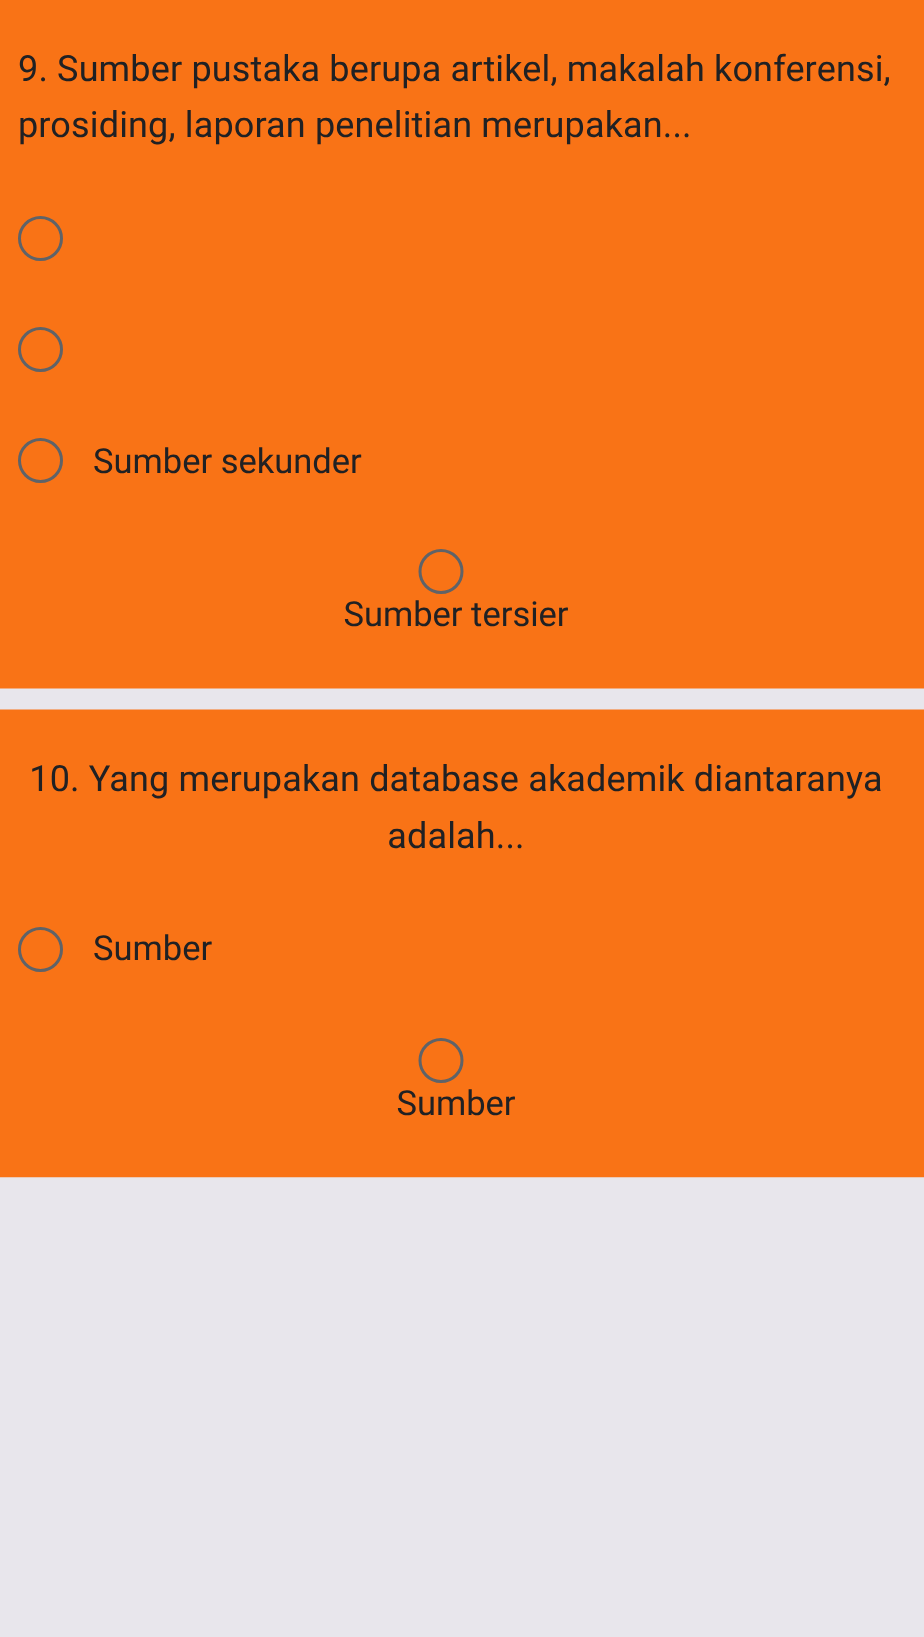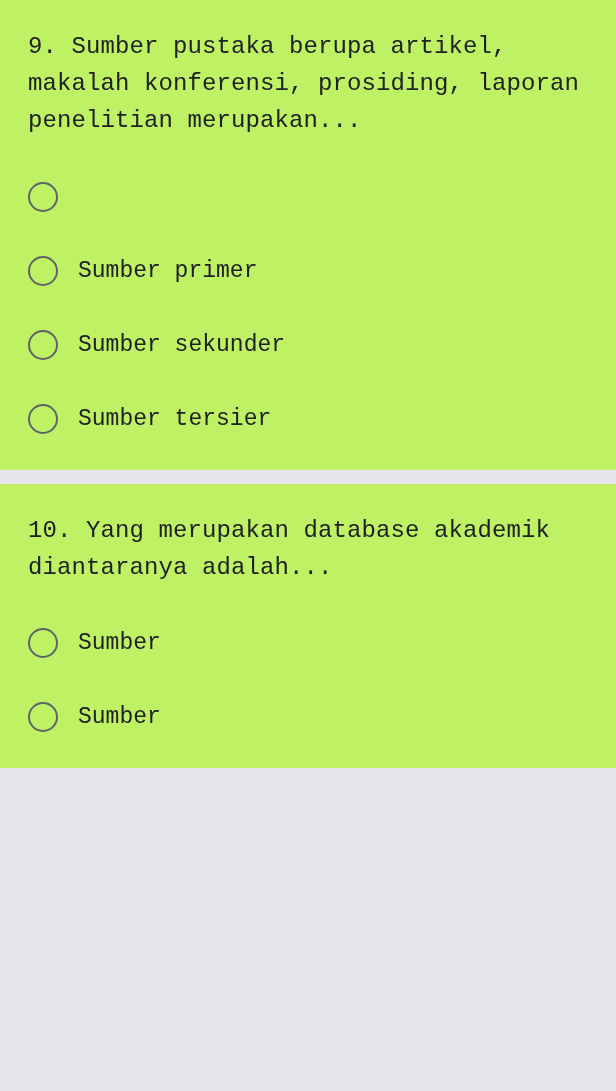--- a/index.html
+++ b/index.html
@@ -6,43 +6,44 @@
     margin: 0;
     padding: 0;
     box-sizing: border-box;
   }
   body {
     font-family: Roboto, Arial, sans-serif;
     background: #e8e6ec;
     width: 616px;
   }
   .question-card {
-    background: #bef264;
-    padding: 28px 20px 36px 28px;
-    font-family: Liberation Mono, monospace;
+    background: #f97316;
+    padding: 28px 20px 36px 12px;
   }
   .question-card + .question-card {
     margin-top: 14px;
+    text-align: center;
   }
   .question-text {
     font-size: 24px;
     color: #202124;
     line-height: 1.55;
     margin-bottom: 42px;
     font-weight: 400;
     letter-spacing: 0.1px;
   }
   .option-row {
     display: flex;
     align-items: center;
     margin-bottom: 44px;
     cursor: pointer;
   }
   .option-row:last-child {
     margin-bottom: 0;
+    flex-direction: column;
   }
   .radio-circle {
     width: 30px;
     height: 30px;
     border: 2.5px solid #5f6368;
     border-radius: 50%;
     margin-right: 20px;
     flex-shrink: 0;
   }
   .option-label {
@@ -58,21 +59,20 @@
 </head>
 <body>
 
 <div class="question-card">
   <div class="question-text">9. Sumber pustaka berupa artikel, makalah konferensi, prosiding, laporan penelitian merupakan...</div>
   <div class="option-row">
     <div class="radio-circle"></div>
   </div>
   <div class="option-row">
     <div class="radio-circle"></div>
-    <div class="option-label">Sumber primer</div>
   </div>
   <div class="option-row">
     <div class="radio-circle"></div>
     <div class="option-label">Sumber sekunder</div>
   </div>
   <div class="option-row">
     <div class="radio-circle"></div>
     <div class="option-label">Sumber tersier</div>
   </div>
 </div>

